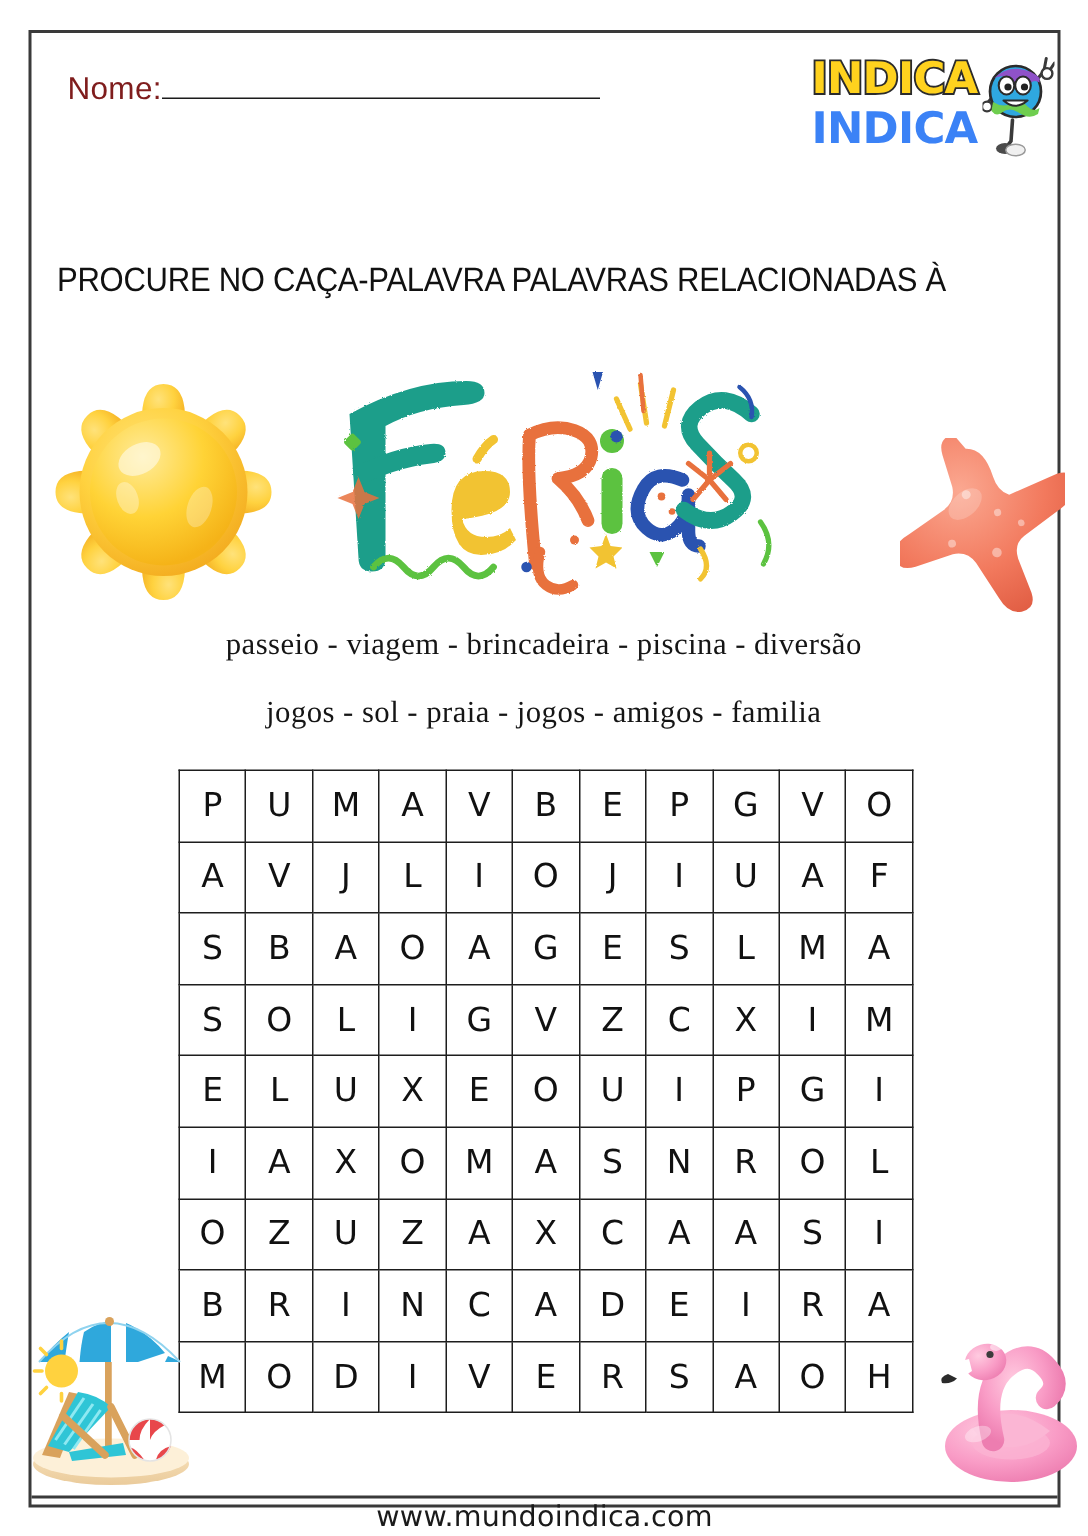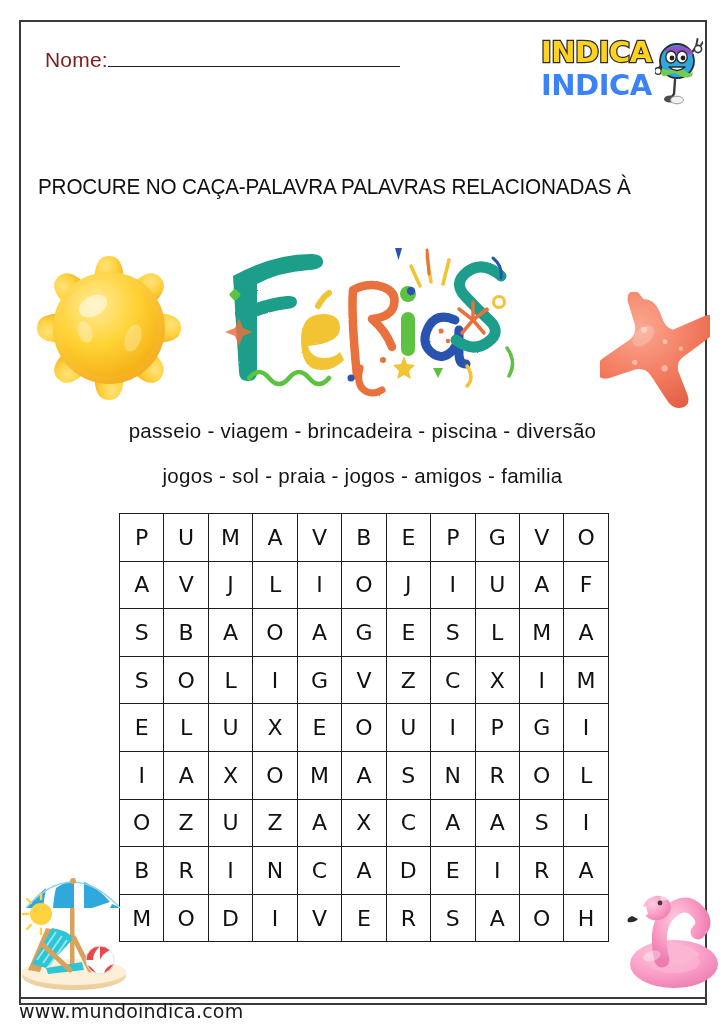--- a/index.html
+++ b/index.html
@@ -109,21 +109,21 @@
   .art svg { width: 100%; height: 100%; display: block; }
 
   
   #word-list {
     position: absolute;
     left: 45px; top: 420px;
     width: 635px;
     text-align: center;
   }
   .word-line {
-    font-family: Liberation Sans, sans-serif;
+    font-family: Liberation Serif, serif;
     font-size: 20.5px;
     color: #151515;
     letter-spacing: 0.3px;
     line-height: 1.05;
   }
   #word-line-1 { margin-bottom: 23px; }
 
   
   #grid-wrap {
     position: absolute;
@@ -153,20 +153,21 @@
     position: absolute;
     left: 21px; top: 997px;
     width: 684px;
     height: 2px;
     background: #3a3a3a;
   }
   #footer-text {
     position: absolute;
     left: 19px; top: 1000px;
     width: 688px;
+    text-align: center;
     font-family: "DejaVu Sans", sans-serif;
     font-size: 19px;
     color: #1a1a1a;
     letter-spacing: 0.2px;
   }
 </style>
 </head>
 <body>
 
 <div id="page">

